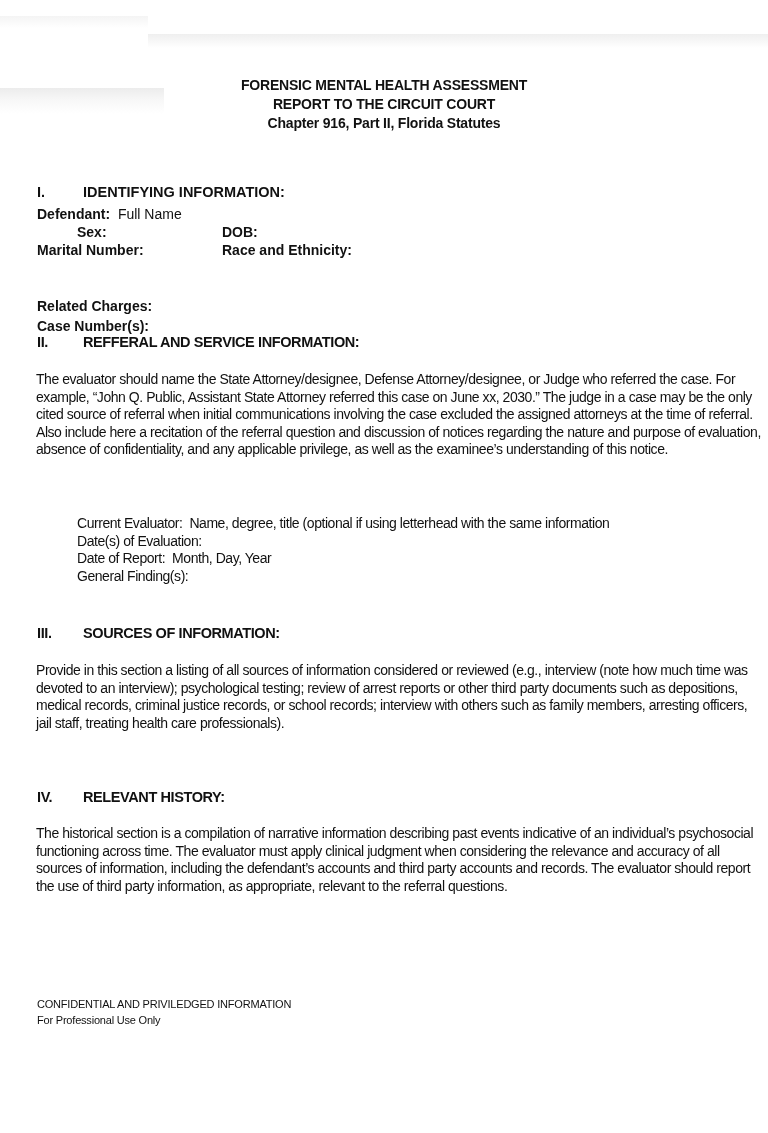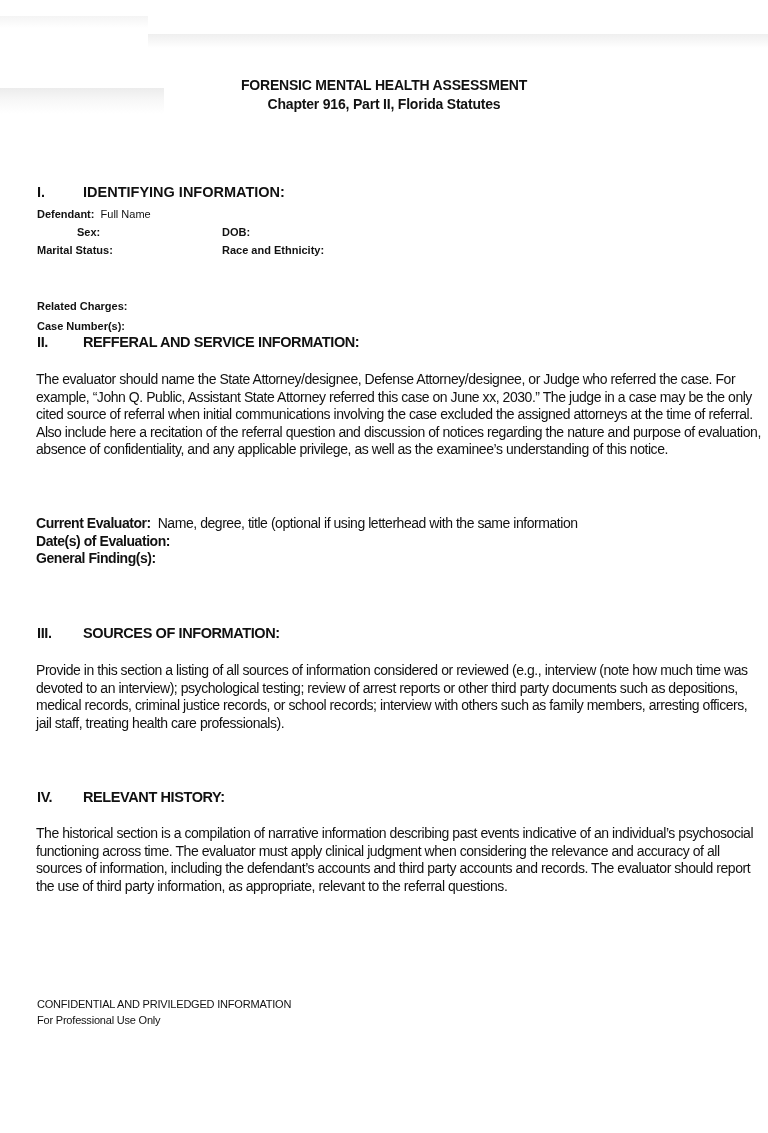--- a/index.html
+++ b/index.html
@@ -3,69 +3,74 @@
 <meta charset="utf-8">
 <style>
   html, body { margin: 0; padding: 0; background: #ffffff; }
   body { width: 768px; height: 1133px; position: relative; overflow: hidden; color: #111; }
   .scan-band-1 { position: absolute; left: 0; top: 16px; width: 148px; height: 12px; background: linear-gradient(#f4f4f4, #ffffff); }
   .scan-band-2 { position: absolute; left: 148px; top: 34px; width: 620px; height: 14px; background: linear-gradient(#efefef, #ffffff); }
   .scan-band-3 { position: absolute; left: 0; top: 88px; width: 164px; height: 26px; background: linear-gradient(#ececec, #f8f8f8, #ffffff); }
   .title-block { position: absolute; left: 0; width: 768px; top: 76px; text-align: center; font-family: "Liberation Sans", sans-serif; font-weight: bold; font-size: 14px; line-height: 19px; letter-spacing: -0.2px; }
   .sec-head { position: absolute; left: 37px; font-family: "Liberation Sans", sans-serif; font-weight: bold; font-size: 14.5px; }
   .sec-num { display: inline-block; width: 46px; }
-  .field { position: absolute; font-family: "Liberation Sans", sans-serif; font-size: 11px; line-height: 18px; }
+  .field { position: absolute; font-family: "Liberation Sans", sans-serif; font-size: 14px; line-height: 18px; }
   .field .lbl { font-weight: bold; }
   .para { position: absolute; left: 36px; width: 720px; font-family: "Liberation Sans", sans-serif; font-size: 14px; line-height: 17.5px; letter-spacing: -0.45px; transform-origin: left top; }
   .eval-block { position: absolute; left: 36px; top: 515px; font-family: "Liberation Sans", sans-serif; font-size: 14px; line-height: 17.5px; letter-spacing: -0.45px; }
-  .eval-block .lbl { font-weight: bold; }
+  .eval-block .lbl { font-weight: normal; margin-left: 41px; }
   .eval-row { white-space: nowrap; }
   .gf-row { display: flex; align-items: flex-end; }
   .gf-row .gf-val { margin-left: 10px; width: 500px; }
   .footer { position: absolute; left: 0; width: 768px; top: 996px; font-family: "Liberation Sans", sans-serif; font-size: 11px; line-height: 16px; letter-spacing: -0.2px; margin-left: 37px; }
 </style>
 </head>
 <body>
 
 <div class="scan-band-1"></div>
 <div class="scan-band-2"></div>
 <div class="scan-band-3"></div>
 
 <div class="title-block">
   <div>FORENSIC MENTAL HEALTH ASSESSMENT</div>
+  <div>REPORT TO THE CIRCUIT COURT</div>
   <div>Chapter 916, Part II, Florida Statutes</div>
 </div>
 
 <div class="sec-head" style="top:184px;">
   <span class="sec-num">I.</span><span>IDENTIFYING INFORMATION:</span>
 </div>
 
 <div class="field" style="left:37px; top:205px;">
   <span class="lbl">Defendant:</span>&nbsp;
   <span>Full Name</span>
 </div>
 <div class="field lbl" style="left:37px; top:223px; font-weight:bold;margin-left:40px;">Sex:</div>
 <div class="field" style="left:222px; top:223px; font-weight:bold;">DOB:</div>
-<div class="field" style="left:37px; top:241px; font-weight:bold;">Marital Status:</div>
+<div class="field" style="left:37px; top:241px; font-weight:bold;">Marital Number:</div>
 <div class="field" style="left:222px; top:241px; font-weight:bold;">Race and Ethnicity:</div>
 <div class="field" style="left:37px; top:279px; font-weight:bold;margin-top:38px;">Case Number(s):</div>
 <div class="field" style="left:37px; top:297px; font-weight:bold;">Related Charges:</div>
 
 <div class="sec-head" style="top:334px; letter-spacing:-0.4px;">
   <span class="sec-num">II.</span><span>REFFERAL AND SERVICE INFORMATION:</span>
 </div>
 <div class="para" style="top:371px; width:735px;">The evaluator should name the State Attorney/designee, Defense Attorney/designee, or Judge who referred the case.  For example, “John Q. Public, Assistant State Attorney referred this case on June xx, 2030.”  The judge in a case may be the only cited source of referral when initial communications involving the case excluded the assigned attorneys at the time of referral.  Also include here a recitation of the referral question and discussion of notices regarding the nature and purpose of evaluation, absence of confidentiality, and any applicable privilege, as well as the examinee’s understanding of this notice.</div>
 
 <div class="eval-block">
   <div class="eval-row">
     <span class="lbl">Current Evaluator:</span>&nbsp;
     <span>Name, degree, title (optional if using letterhead with the same information</span>
   </div>
   <div class="eval-row">
     <span class="lbl">Date(s) of Evaluation:</span>
+  </div>
+  <div class="eval-row">
+    <span class="lbl">Date of Report:</span>&nbsp;
+    <span>Month, Day, Year</span>
   </div>
   <div class="gf-row">
     <span class="lbl" style="white-space:nowrap;">General Finding(s):</span>
   </div>
 </div>
 
 <div class="sec-head" style="top:625px; letter-spacing:-0.4px;">
   <span class="sec-num">III.</span><span>SOURCES OF INFORMATION:</span>
 </div>
 <div class="para" style="top:662px; width:730px;">Provide in this section a listing of all sources of information considered or reviewed (e.g., interview (note how much time was devoted to an interview); psychological testing; review of arrest reports or other third party documents such as depositions, medical records, criminal justice records, or school records; interview with others such as family members, arresting officers, jail staff, treating health care professionals).</div>

